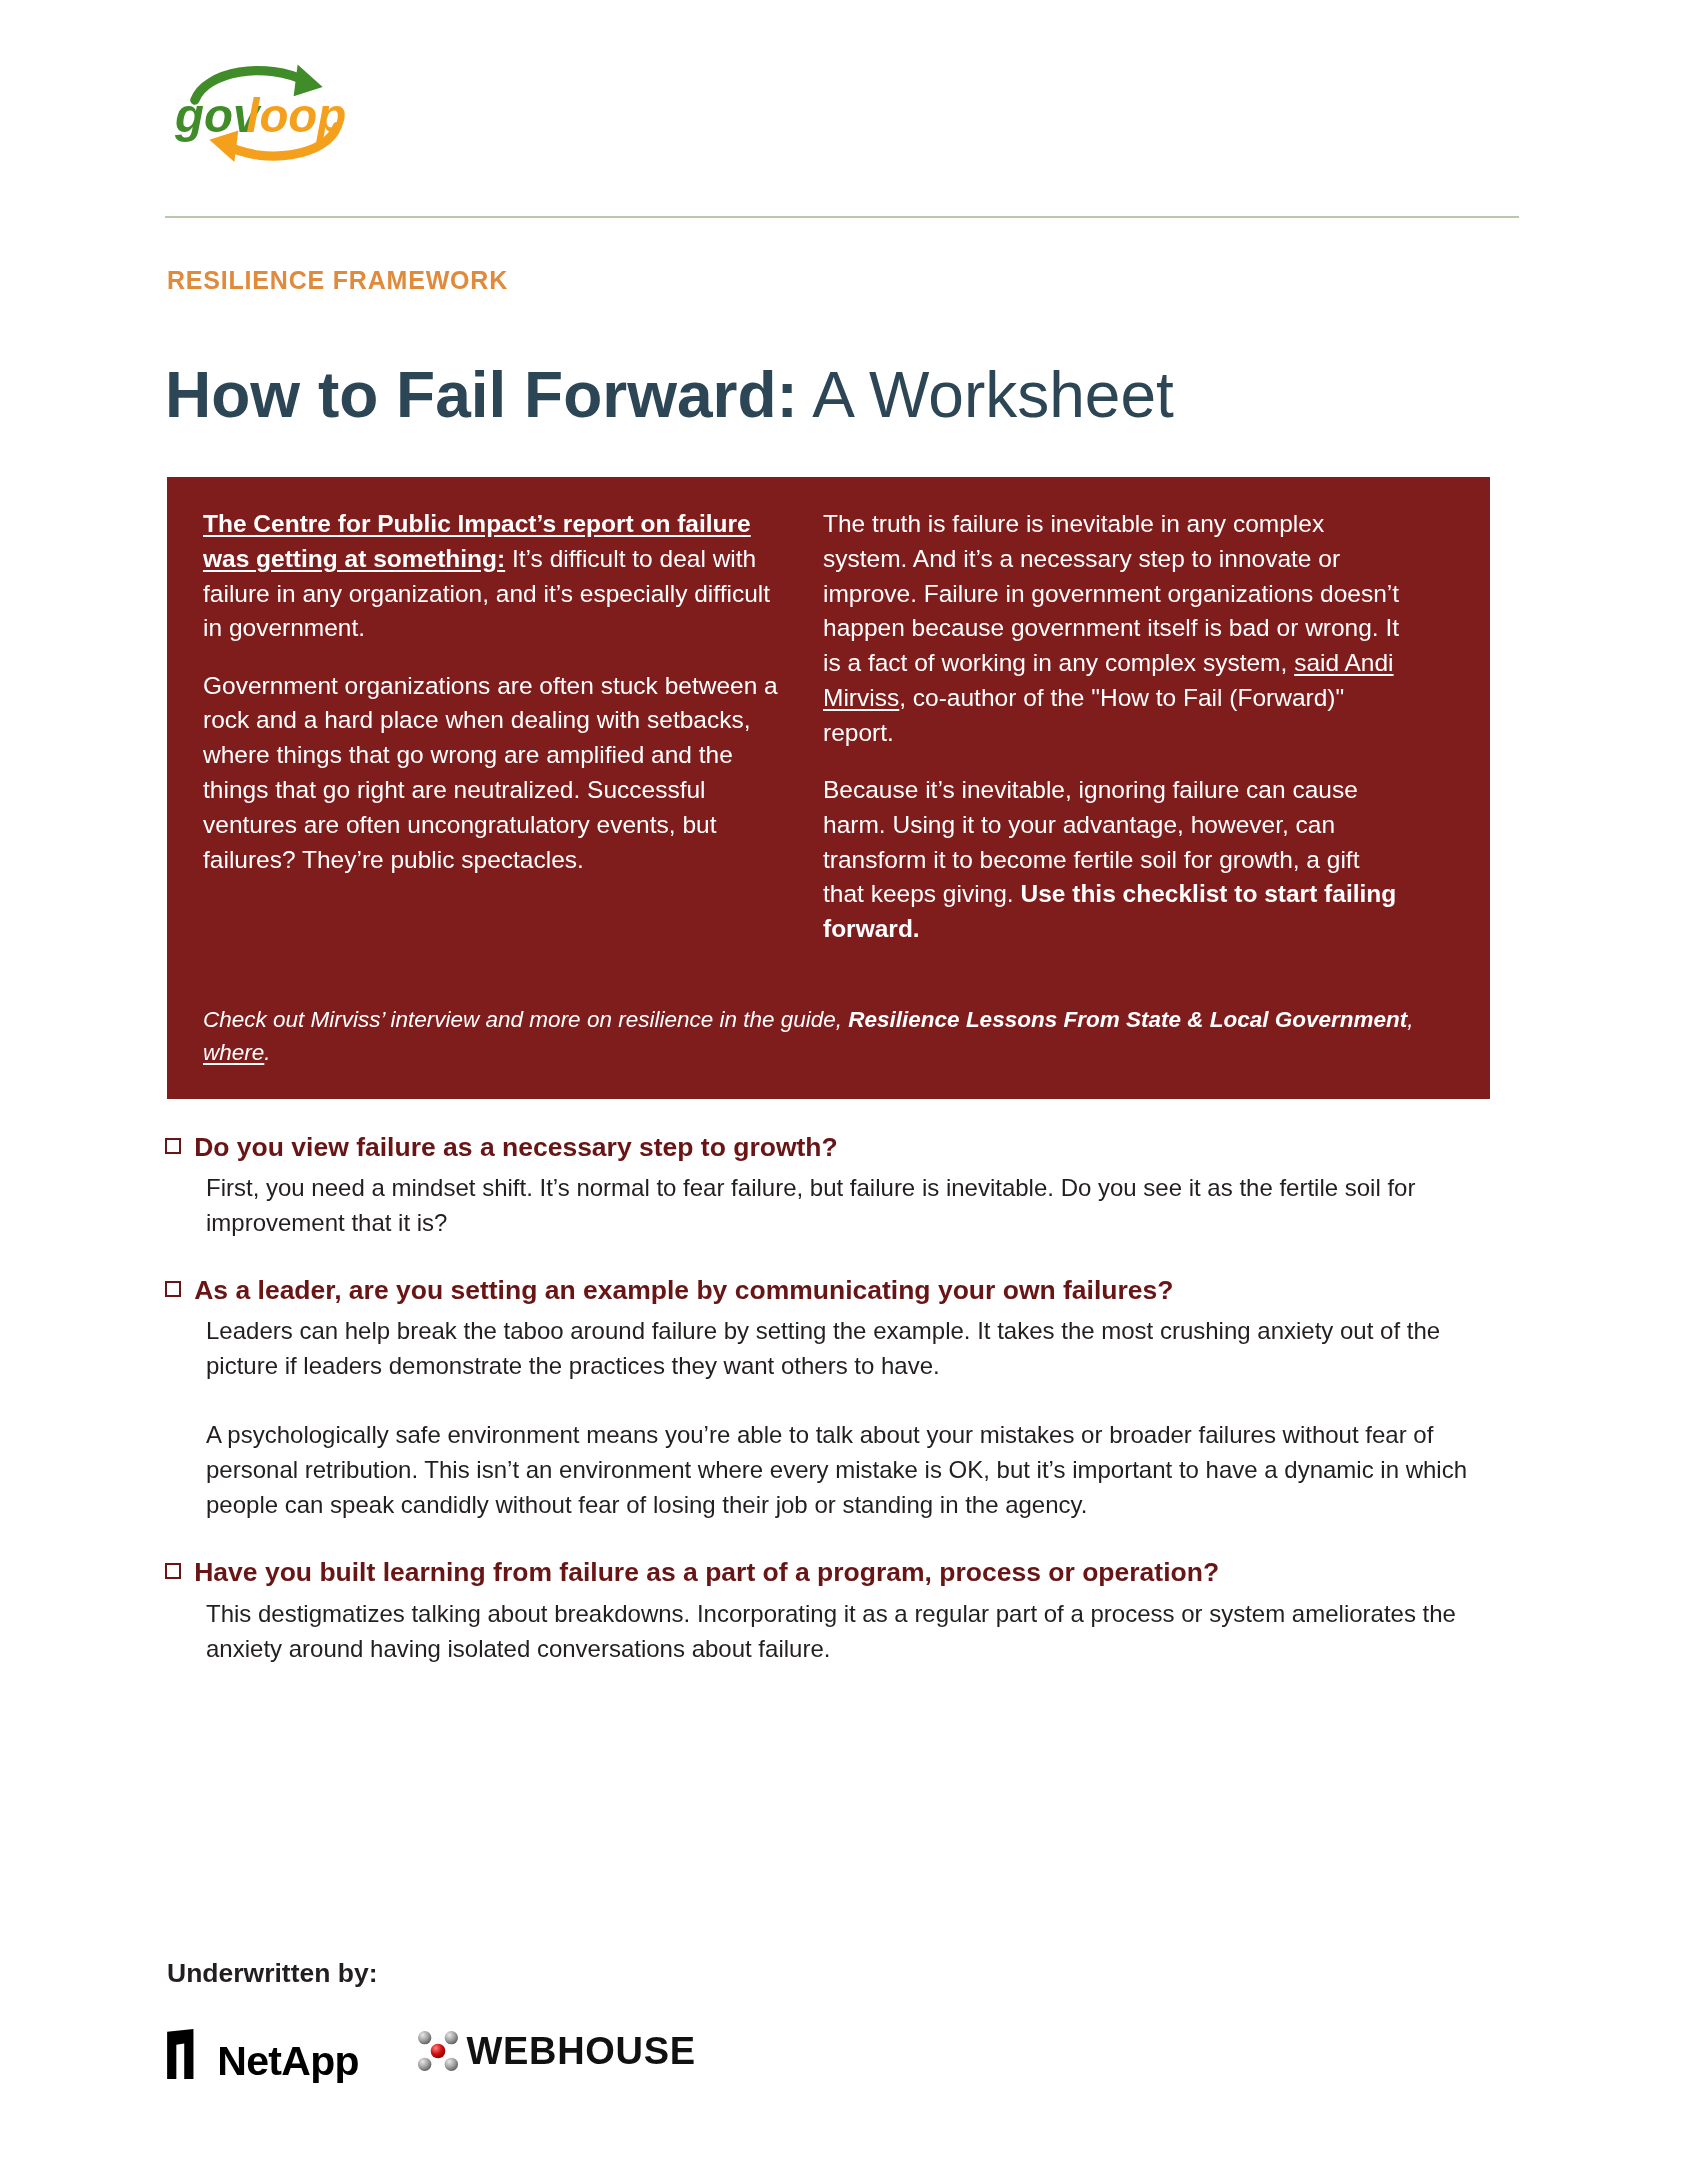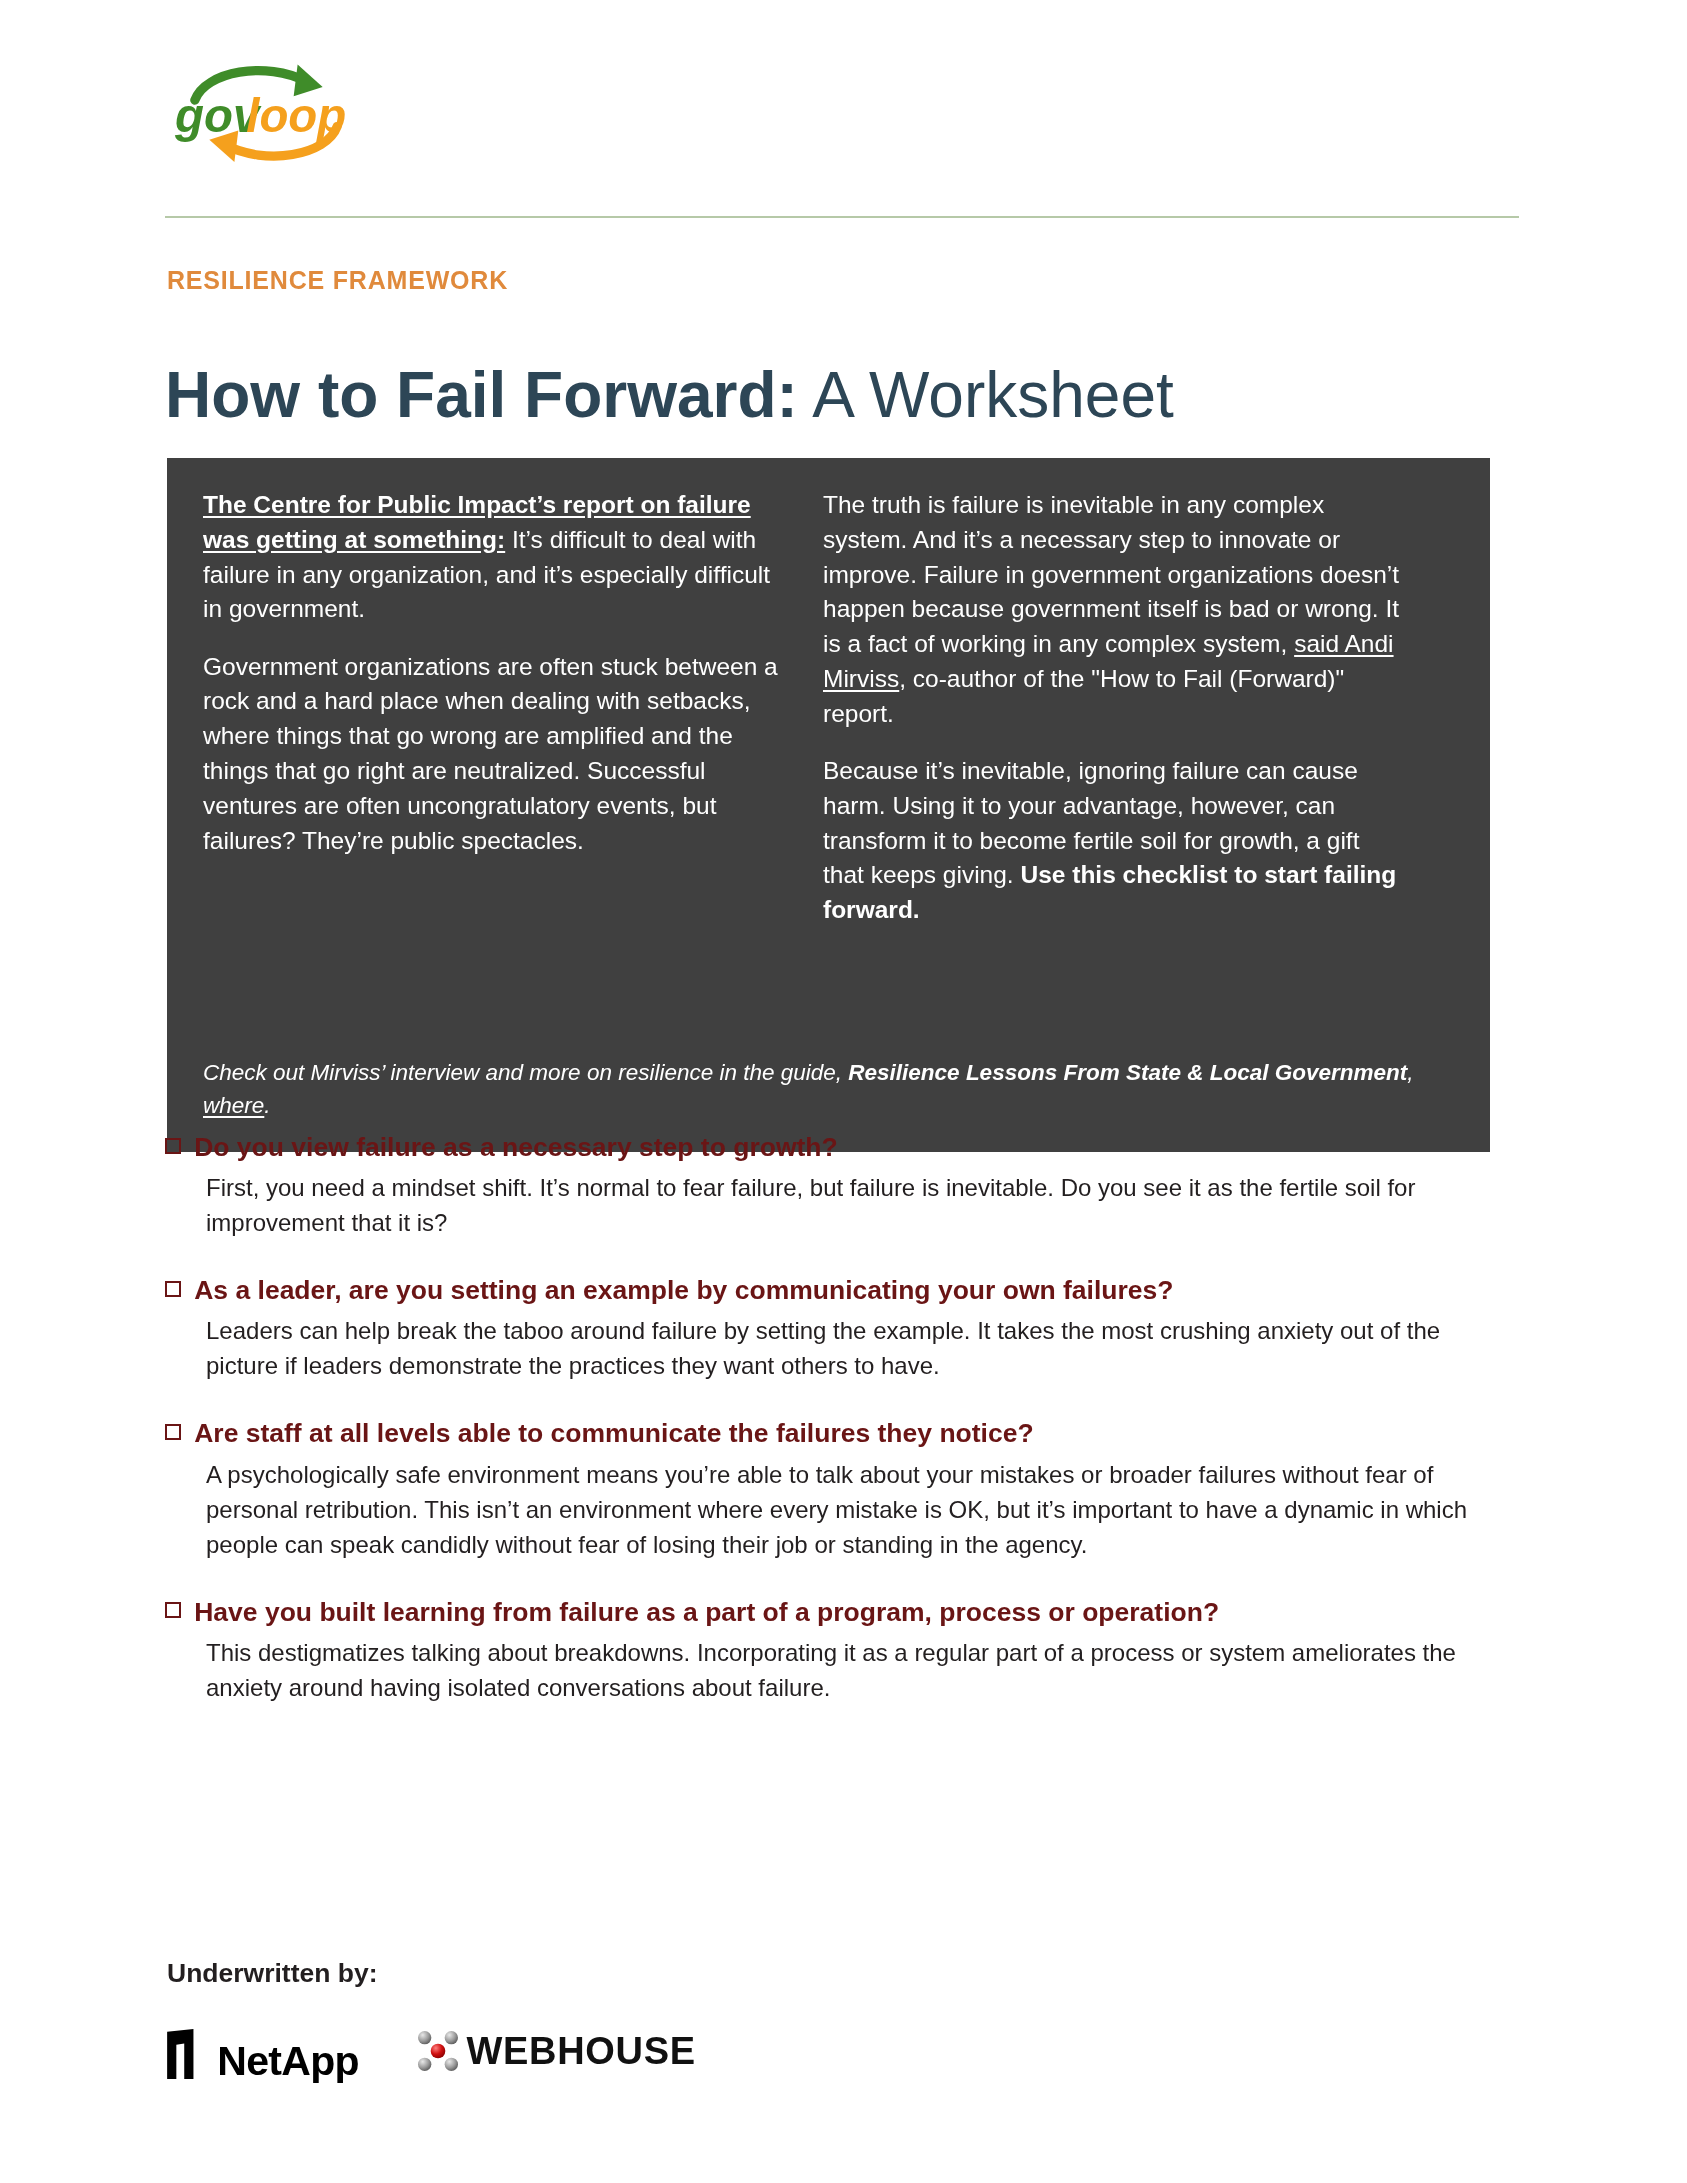--- a/index.html
+++ b/index.html
@@ -67,24 +67,24 @@
     color: #2d4656;
     white-space: nowrap;
   }
   .title .t-bold { font-weight: bold; }
   .title .t-reg  { font-weight: normal; }
 
   
   .greenbox {
     position: absolute;
     left: 167px;
-    top: 458px;
+    top: 477px;
     width: 1323px;
-    height: 694px;
-    background: #404040;
+    height: 622px;
+    background: #7f1d1d;
     box-sizing: border-box;
     padding: 30px 36px 26.5px 36px;
   }
   .gb-cols {
     display: flex;
     flex-direction: row;
     gap: 38px;
   }
   .gb-col { width: 582px; }
   .gb-col p {
@@ -259,24 +259,20 @@
 
     <div class="check-item">
       <div class="check-head">
         <span class="check-box"></span>
         <span>As a leader, are you setting an example by communicating your own failures?</span>
       </div>
       <div class="check-body">Leaders can help break the taboo around failure by setting the example. It takes the most crushing anxiety out of the picture if leaders demonstrate the practices they want others to have.</div>
     </div>
 
     <div class="check-item">
-      <div class="check-head">
-        <span class="check-box"></span>
-        <span>Are staff at all levels able to communicate the failures they notice?</span>
-      </div>
       <div class="check-body">A psychologically safe environment means you’re able to talk about your mistakes or broader failures without fear of personal retribution. This isn’t an environment where every mistake is OK, but it’s important to have a dynamic in which people can speak candidly without fear of losing their job or standing in the agency.</div>
     </div>
 
     <div class="check-item">
       <div class="check-head">
         <span class="check-box"></span>
         <span>Have you built learning from failure as a part of a program, process or operation?</span>
       </div>
       <div class="check-body">This destigmatizes talking about breakdowns. Incorporating it as a regular part of a process or system ameliorates the anxiety around having isolated conversations about failure.</div>
     </div>

